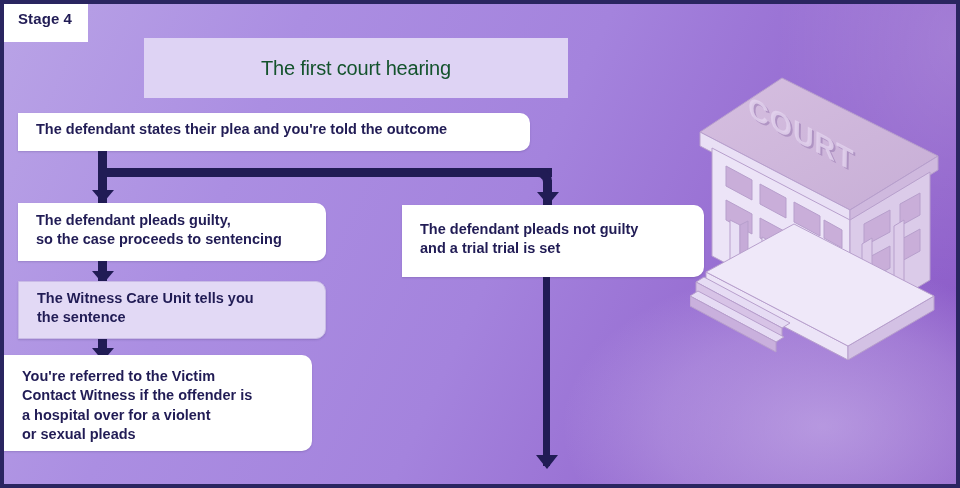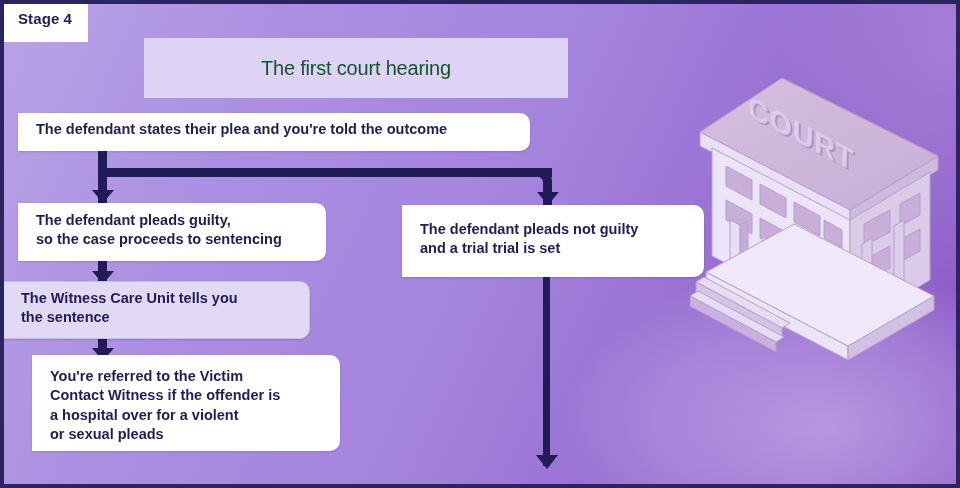--- a/index.html
+++ b/index.html
@@ -90,22 +90,22 @@
     box-shadow: 0 1px 2px rgba(40,25,80,0.18);
   }
   .fbox.lav {
     background: #e2d9f5;
     border: 1px solid #c9bbe6;
   }
   .fbox b { font-weight: bold; }
 
   #box-plea   { left: 18px;  top: 113px; width: 512px; height: 38px; }
   #box-guilty { left: 18px;  top: 203px; width: 308px; height: 58px; }
-  #box-wcu    { left: 2px;  top: 281px; width: 308px; height: 58px; }
-  #box-vcs    { left: 32px;  top: 355px; width: 308px; height: 96px; align-items: flex-start; padding-top: 12px; }
+  #box-wcu    { left: 18px;  top: 281px; width: 308px; height: 58px; }
+  #box-vcs    { left: 4px;  top: 355px; width: 308px; height: 96px; align-items: flex-start; padding-top: 12px; }
   #box-notguilty { left: 402px; top: 205px; width: 302px; height: 72px; }
 
   
   .conn { position: absolute; background: #211c55; z-index: 15; }
   .arrowhead {
     position: absolute;
     width: 0; height: 0;
     border-left: 11px solid transparent;
     border-right: 11px solid transparent;
     border-top: 13px solid #211c55;

